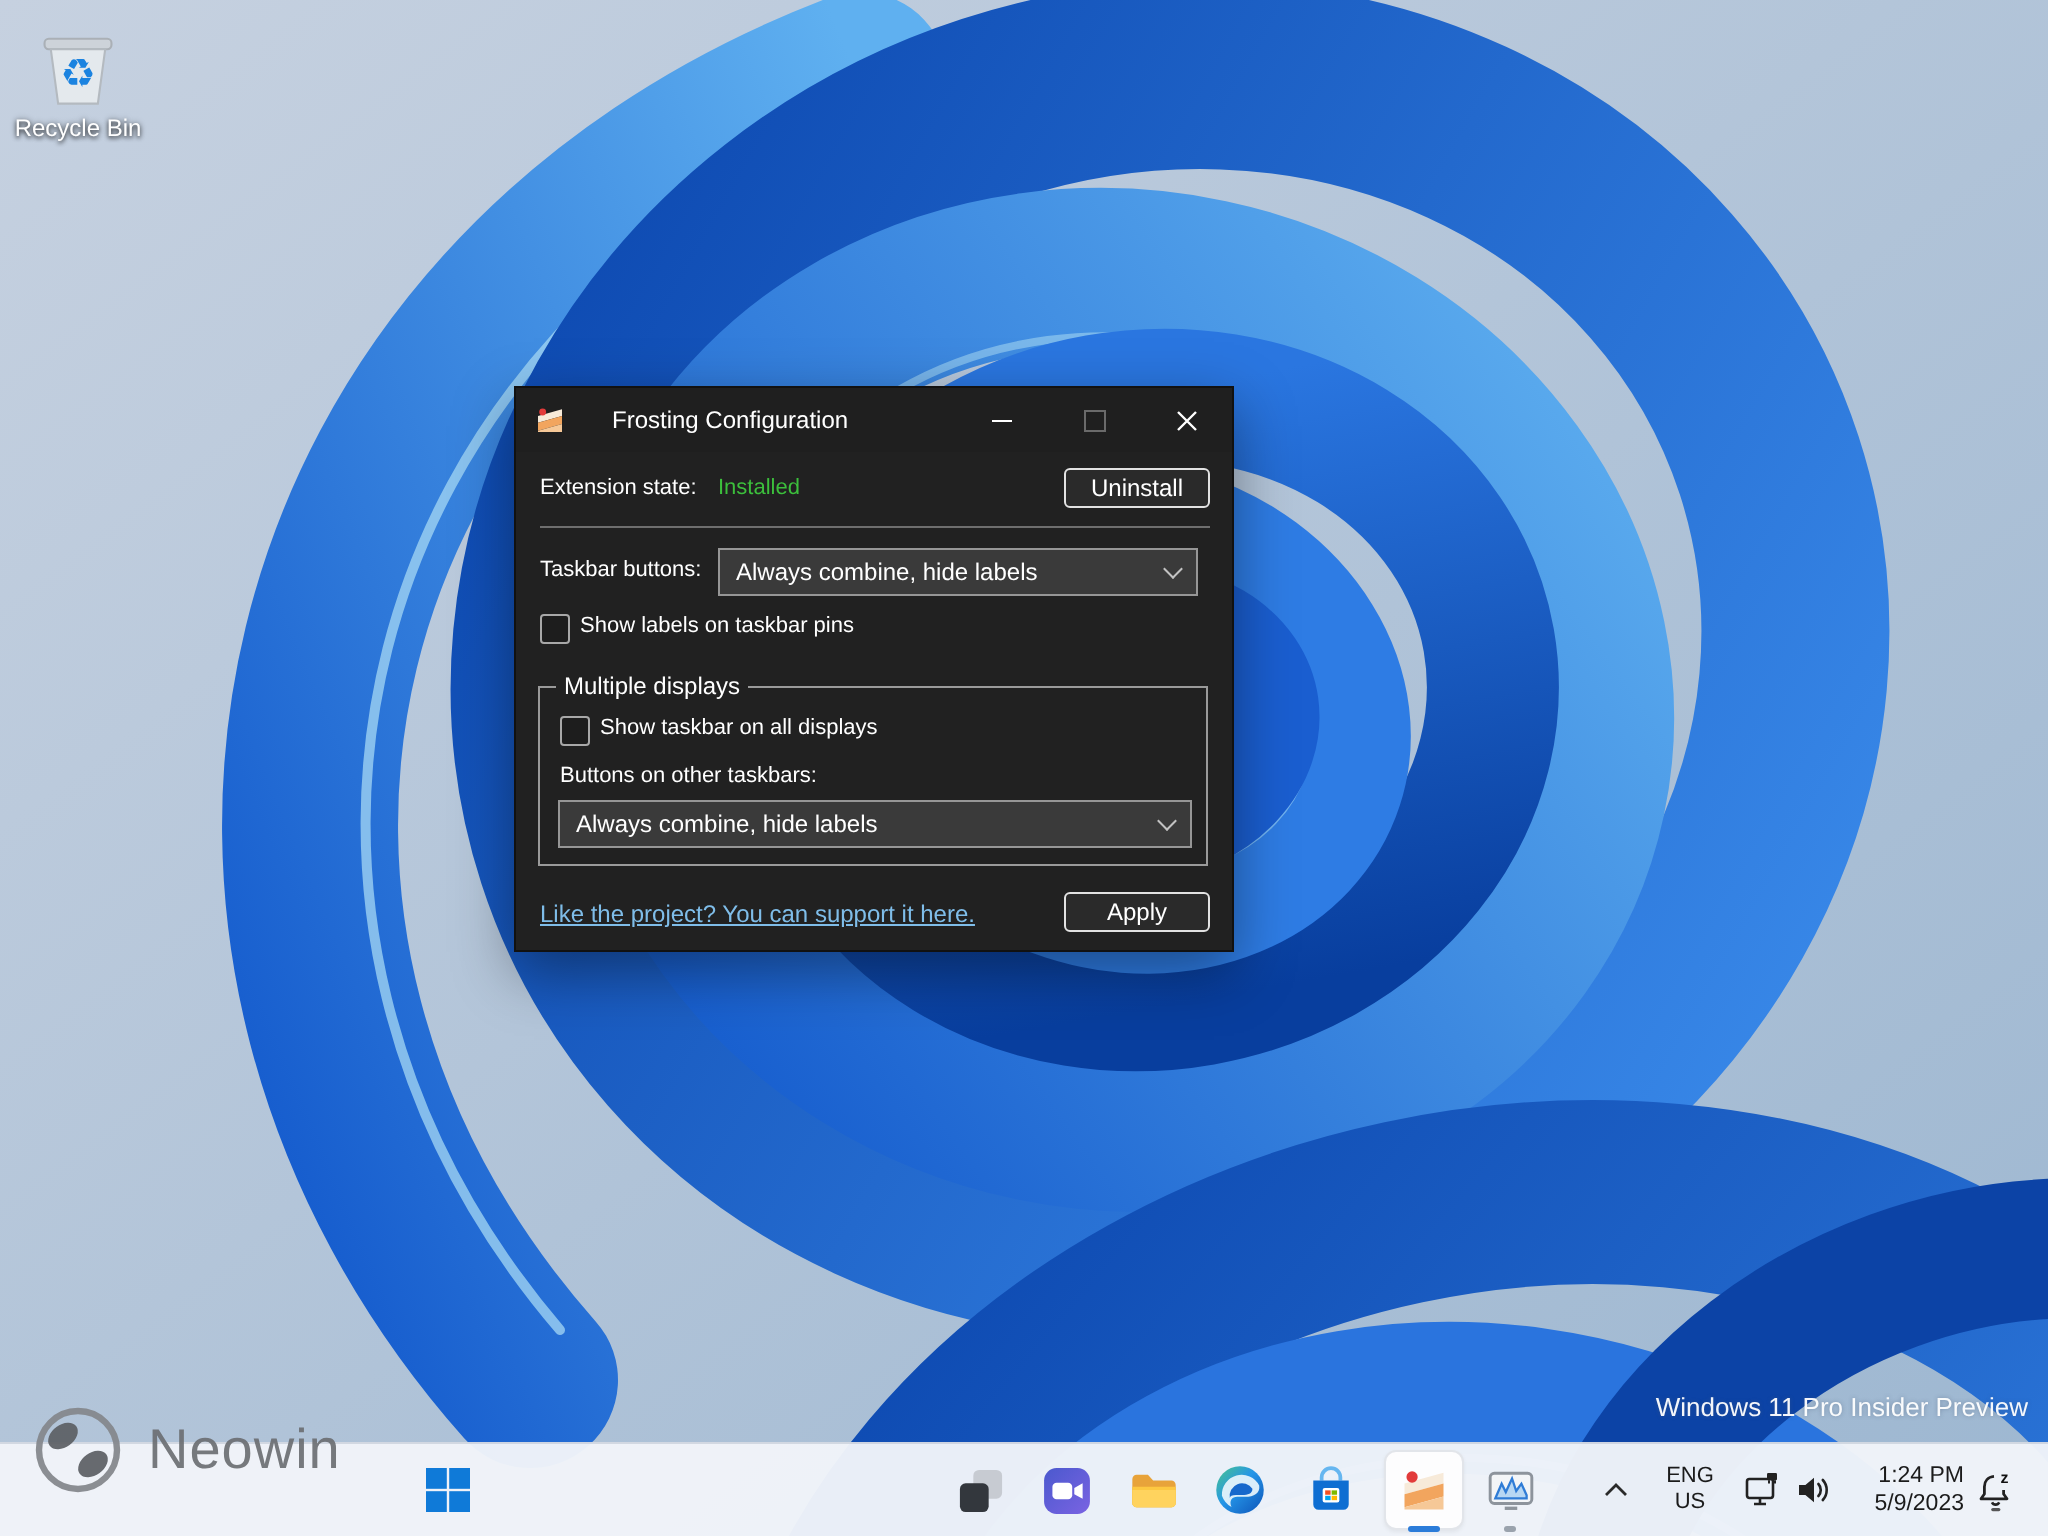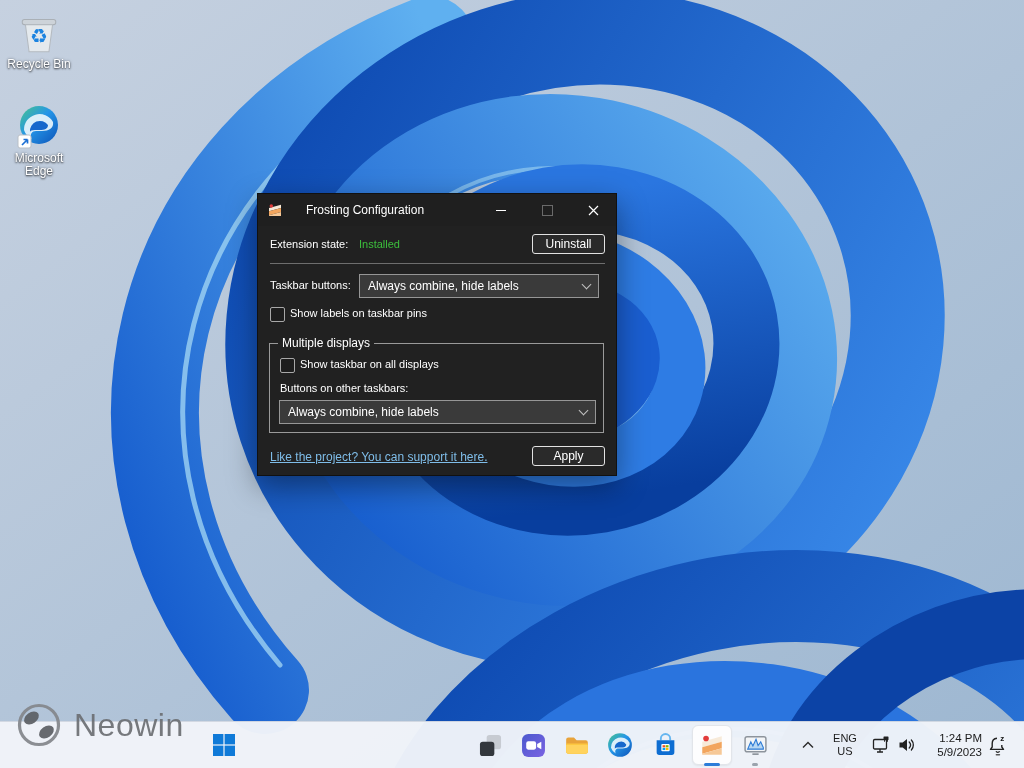--- a/index.html
+++ b/index.html
@@ -19,21 +19,21 @@
   #icon-edge{left:0;top:104px;}
 
   
   .watermark{position:absolute;right:10px;bottom:57px;text-align:right;z-index:4;
              color:rgba(255,255,255,.95);font-size:13px;line-height:15.5px;
              text-shadow:0 0 2px rgba(70,90,120,.45);}
 
   
   .neowin{position:absolute;left:16px;top:702px;display:flex;align-items:center;gap:12px;
           z-index:40;opacity:.93;}
-  .neowin .nw-text{font-size:32px;color:#6d7074;letter-spacing:.5px;font-weight:500;}
+  .neowin .nw-text{font-size:28px;color:#6d7074;letter-spacing:.5px;font-weight:500;}
 
   
   .dialog{position:absolute;left:257px;top:193px;width:358px;height:281px;z-index:10;
           background:#212121;border:1px solid #111;box-shadow:0 10px 28px rgba(0,0,0,.4);
           color:#fff;font-size:12px;}
   .titlebar{height:32px;display:flex;align-items:center;background:#1f1f1f;padding-left:9px;gap:23px;}
   .titlebar .t-title{font-size:12px;color:#fff;}
   .win-controls{margin-left:auto;display:flex;height:32px;}
   .wc{width:46px;height:32px;display:flex;align-items:center;justify-content:center;}
   .wc.minimize .bar{width:10px;height:1px;background:#fff;}
@@ -130,41 +130,23 @@
     <div class="ic">
       <svg width="46" height="46" viewBox="0 0 44 44">
         <rect x="6" y="9" width="32" height="5" rx="2" fill="#cdd3d9" stroke="#aab0b6" stroke-width="1"></rect>
         <path d="M9 14 L12.5 40 H31.5 L35 14 Z" fill="#e4e9ed" stroke="#b4bac0" stroke-width="1"></path>
         <text x="22" y="32" font-size="19" text-anchor="middle" fill="#1b83e0" font-family="'DejaVu Sans',sans-serif">♻</text>
       </svg>
     </div>
     <div class="lbl">Recycle Bin</div>
   </div>
 
-  <div class="desk-icon" id="icon-edge">
-    <div class="ic">
-      <svg width="46" height="46" viewBox="0 0 46 46">
-        <defs>
-          <linearGradient id="edgd" x1="0" y1="0" x2="1" y2="1">
-            <stop offset="0" stop-color="#49c58a"></stop>
-              <stop offset=".45" stop-color="#2596e8"></stop>
-              <stop offset="1" stop-color="#0d53b8"></stop>
-          </linearGradient>
-        </defs>
-        <circle cx="23" cy="21" r="19" fill="url(#edgd)"></circle>
-        <path d="M8 26 a15.5 15.5 0 0 1 29-8 c1 6-4 9-11 9 h-6 c-4 0-6.5 3-4.5 8 a16.5 16.5 0 0 1-7.5-9 z" fill="#e9f5fc" opacity=".92"></path>
-        <path d="M14 28 a10 10 0 0 1 18-7 c0 4-3.5 5-8 5 h-5 c-3 0-5 .8-5 2 z" fill="#1668cc"></path>
-        <rect x="2" y="31" width="13" height="13" rx="2" fill="#fff" stroke="#b9bfc6" stroke-width="1"></rect>
-        <path d="M6 41 L11.5 35.5 M11.5 35.5 h-4 M11.5 35.5 v4" stroke="#1b6fd4" stroke-width="1.7" fill="none"></path>
-      </svg>
-    </div>
-    <div class="lbl">Microsoft Edge</div>
-  </div>
 
   <div class="watermark">
+    <div>Windows 11 Pro Insider Preview</div>
   </div>
 
   <div class="neowin">
     <svg width="46" height="46" viewBox="0 0 46 46">
       <circle cx="23" cy="23" r="19.5" fill="none" stroke="#84878c" stroke-width="3.2"></circle>
       <ellipse cx="15.5" cy="16" rx="8.2" ry="5.6" transform="rotate(-36 15.5 16)" fill="#5d6065"></ellipse>
       <ellipse cx="30.5" cy="30" rx="8.2" ry="5.6" transform="rotate(-36 30.5 30)" fill="#5d6065"></ellipse>
     </svg>
     <span class="nw-text">Neowin</span>
   </div>

